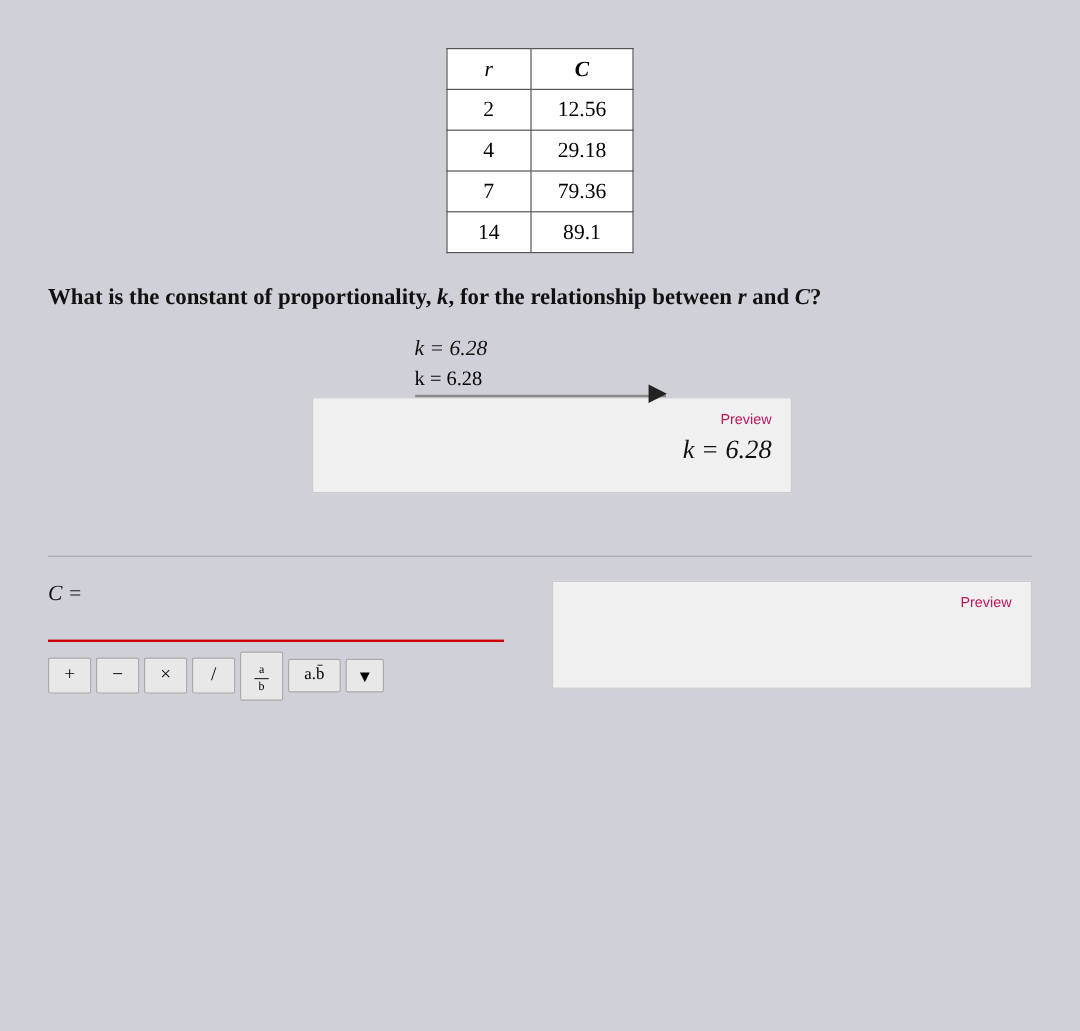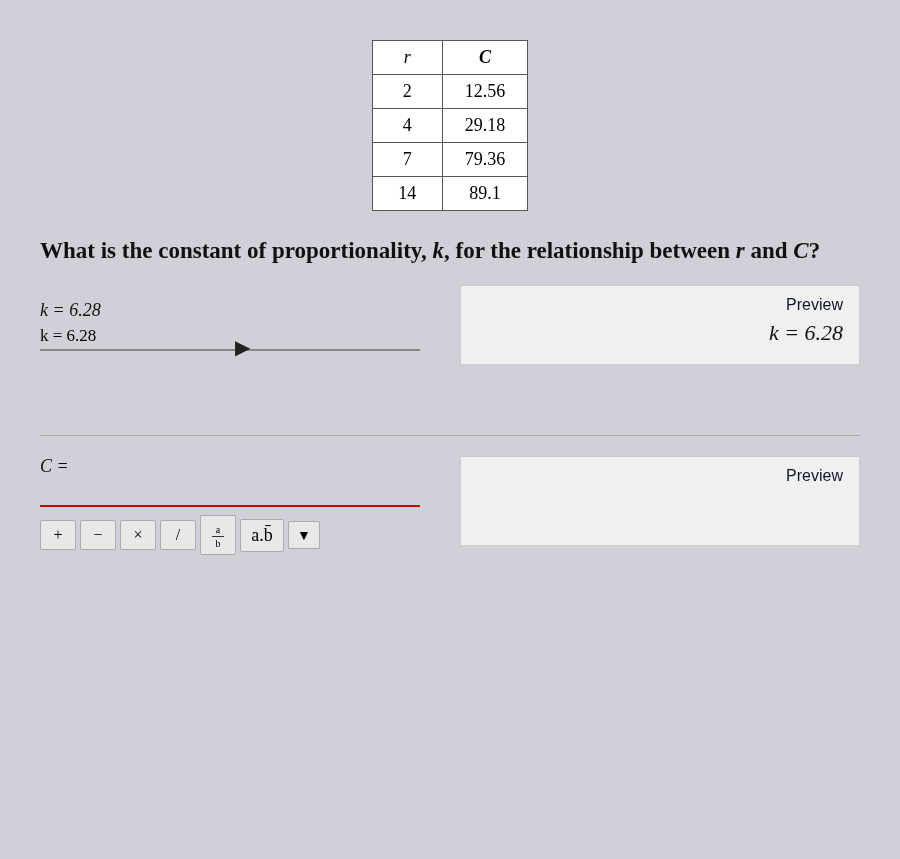--- a/index.html
+++ b/index.html
@@ -50,36 +50,37 @@
       font-style: italic;
       font-weight: bold;
     }
 
     
     .question-section {
       margin-bottom: 20px;
     }
 
     .question-text {
-      font-size: 23px;
+      font-size: 19px;
       font-weight: bold;
       color: #111;
       line-height: 1.4;
       margin-bottom: 18px;
     }
 
     .question-text em {
       font-style: italic;
     }
 
     .answer-row {
       display: flex;
       align-items: center;
       gap: 0;
-      margin-bottom: 40px;
+      margin-bottom: 22px;
+      flex-direction: column;
     }
 
     .answer-input-area {
       flex: 1;
       display: flex;
       flex-direction: column;
       position: relative;
     }
 
     .answer-label {
@@ -116,22 +117,22 @@
       border: 1px solid #ccc;
       padding: 10px 16px;
       display: flex;
       flex-direction: column;
       align-items: flex-end;
       justify-content: flex-start;
       margin-left: 20px;
     }
 
     .preview-label {
-      font-size: 16px;
-      color: #0f172a;
+      font-size: 12px;
+      color: #be185d;
       font-family: Arial, sans-serif;
       margin-bottom: 6px;
       align-self: flex-end;
     }
 
     .preview-content {
       font-size: 22px;
       font-style: italic;
       color: #111;
       align-self: flex-end;
@@ -212,21 +213,21 @@
       min-width: 36px;
       text-align: center;
       border-radius: 2px;
     }
 
     .math-btn-fraction {
       font-size: 13px;
     }
 
     .math-btn-repeating {
-      font-size: 18px;
+      font-size: 14px;
       min-width: 44px;
     }
 
     .math-dropdown-btn {
       background: #e8e8e8;
       border: 1px solid #aaa;
       padding: 5px 8px;
       font-size: 14px;
       cursor: pointer;
       border-radius: 2px;

